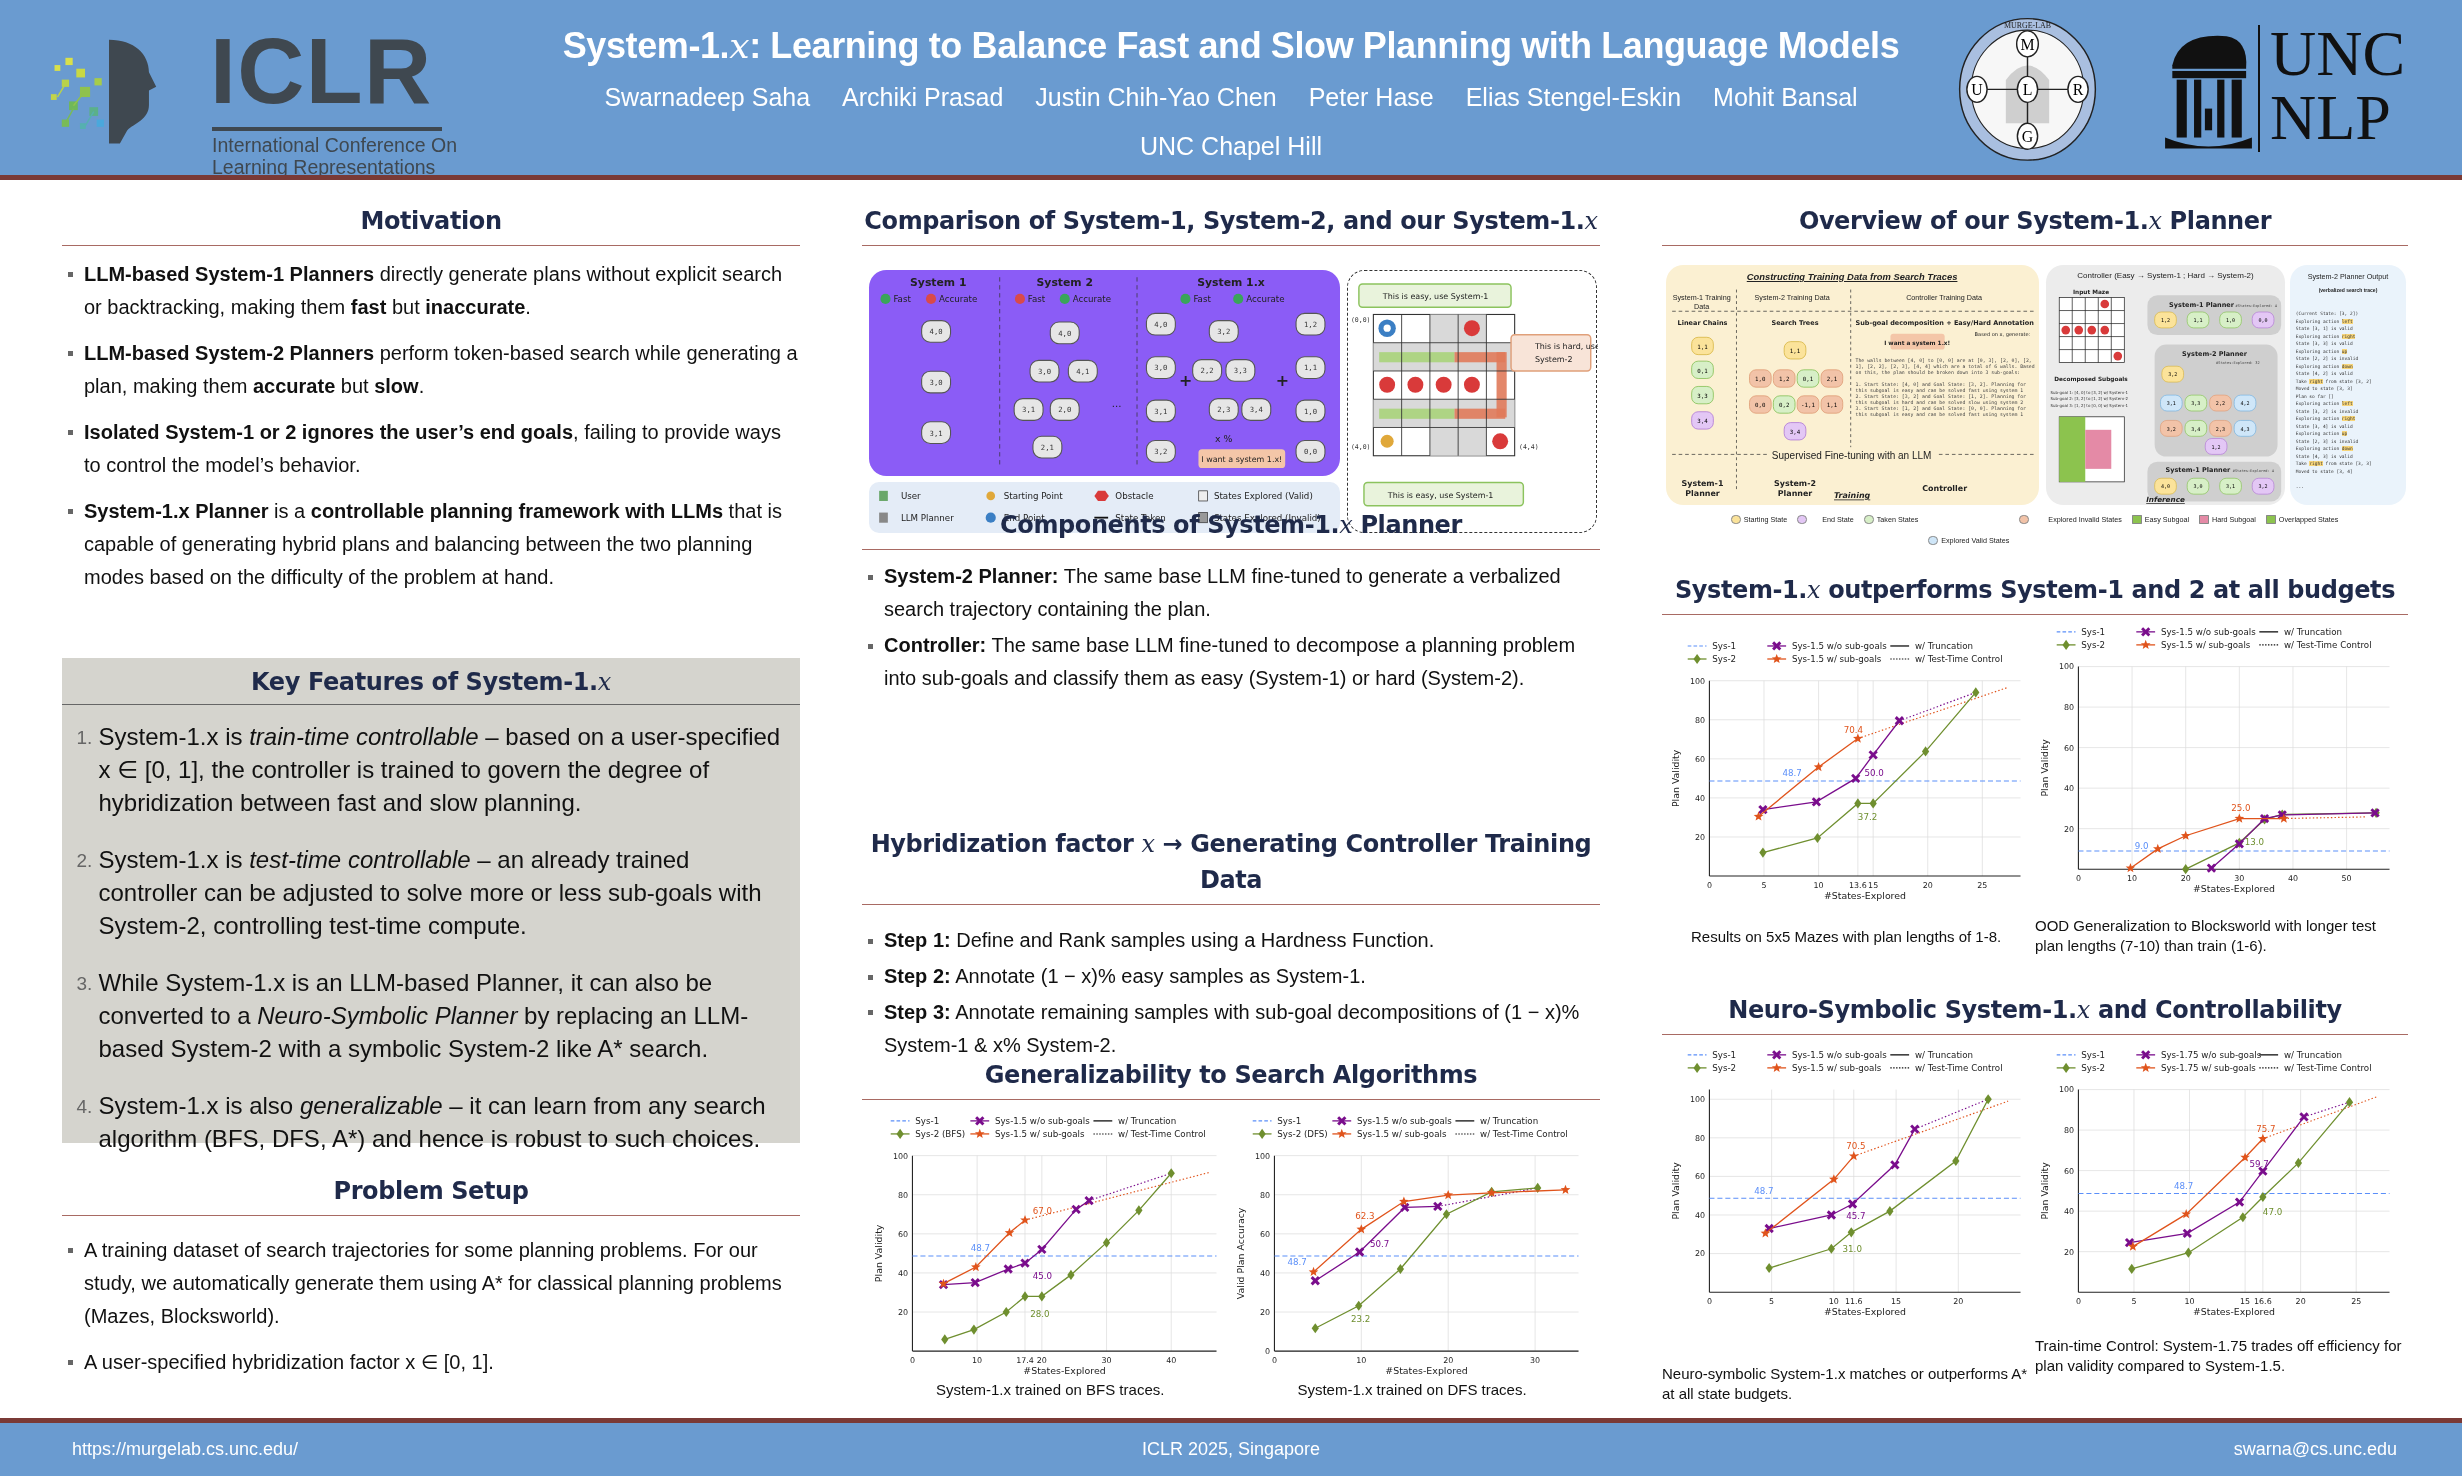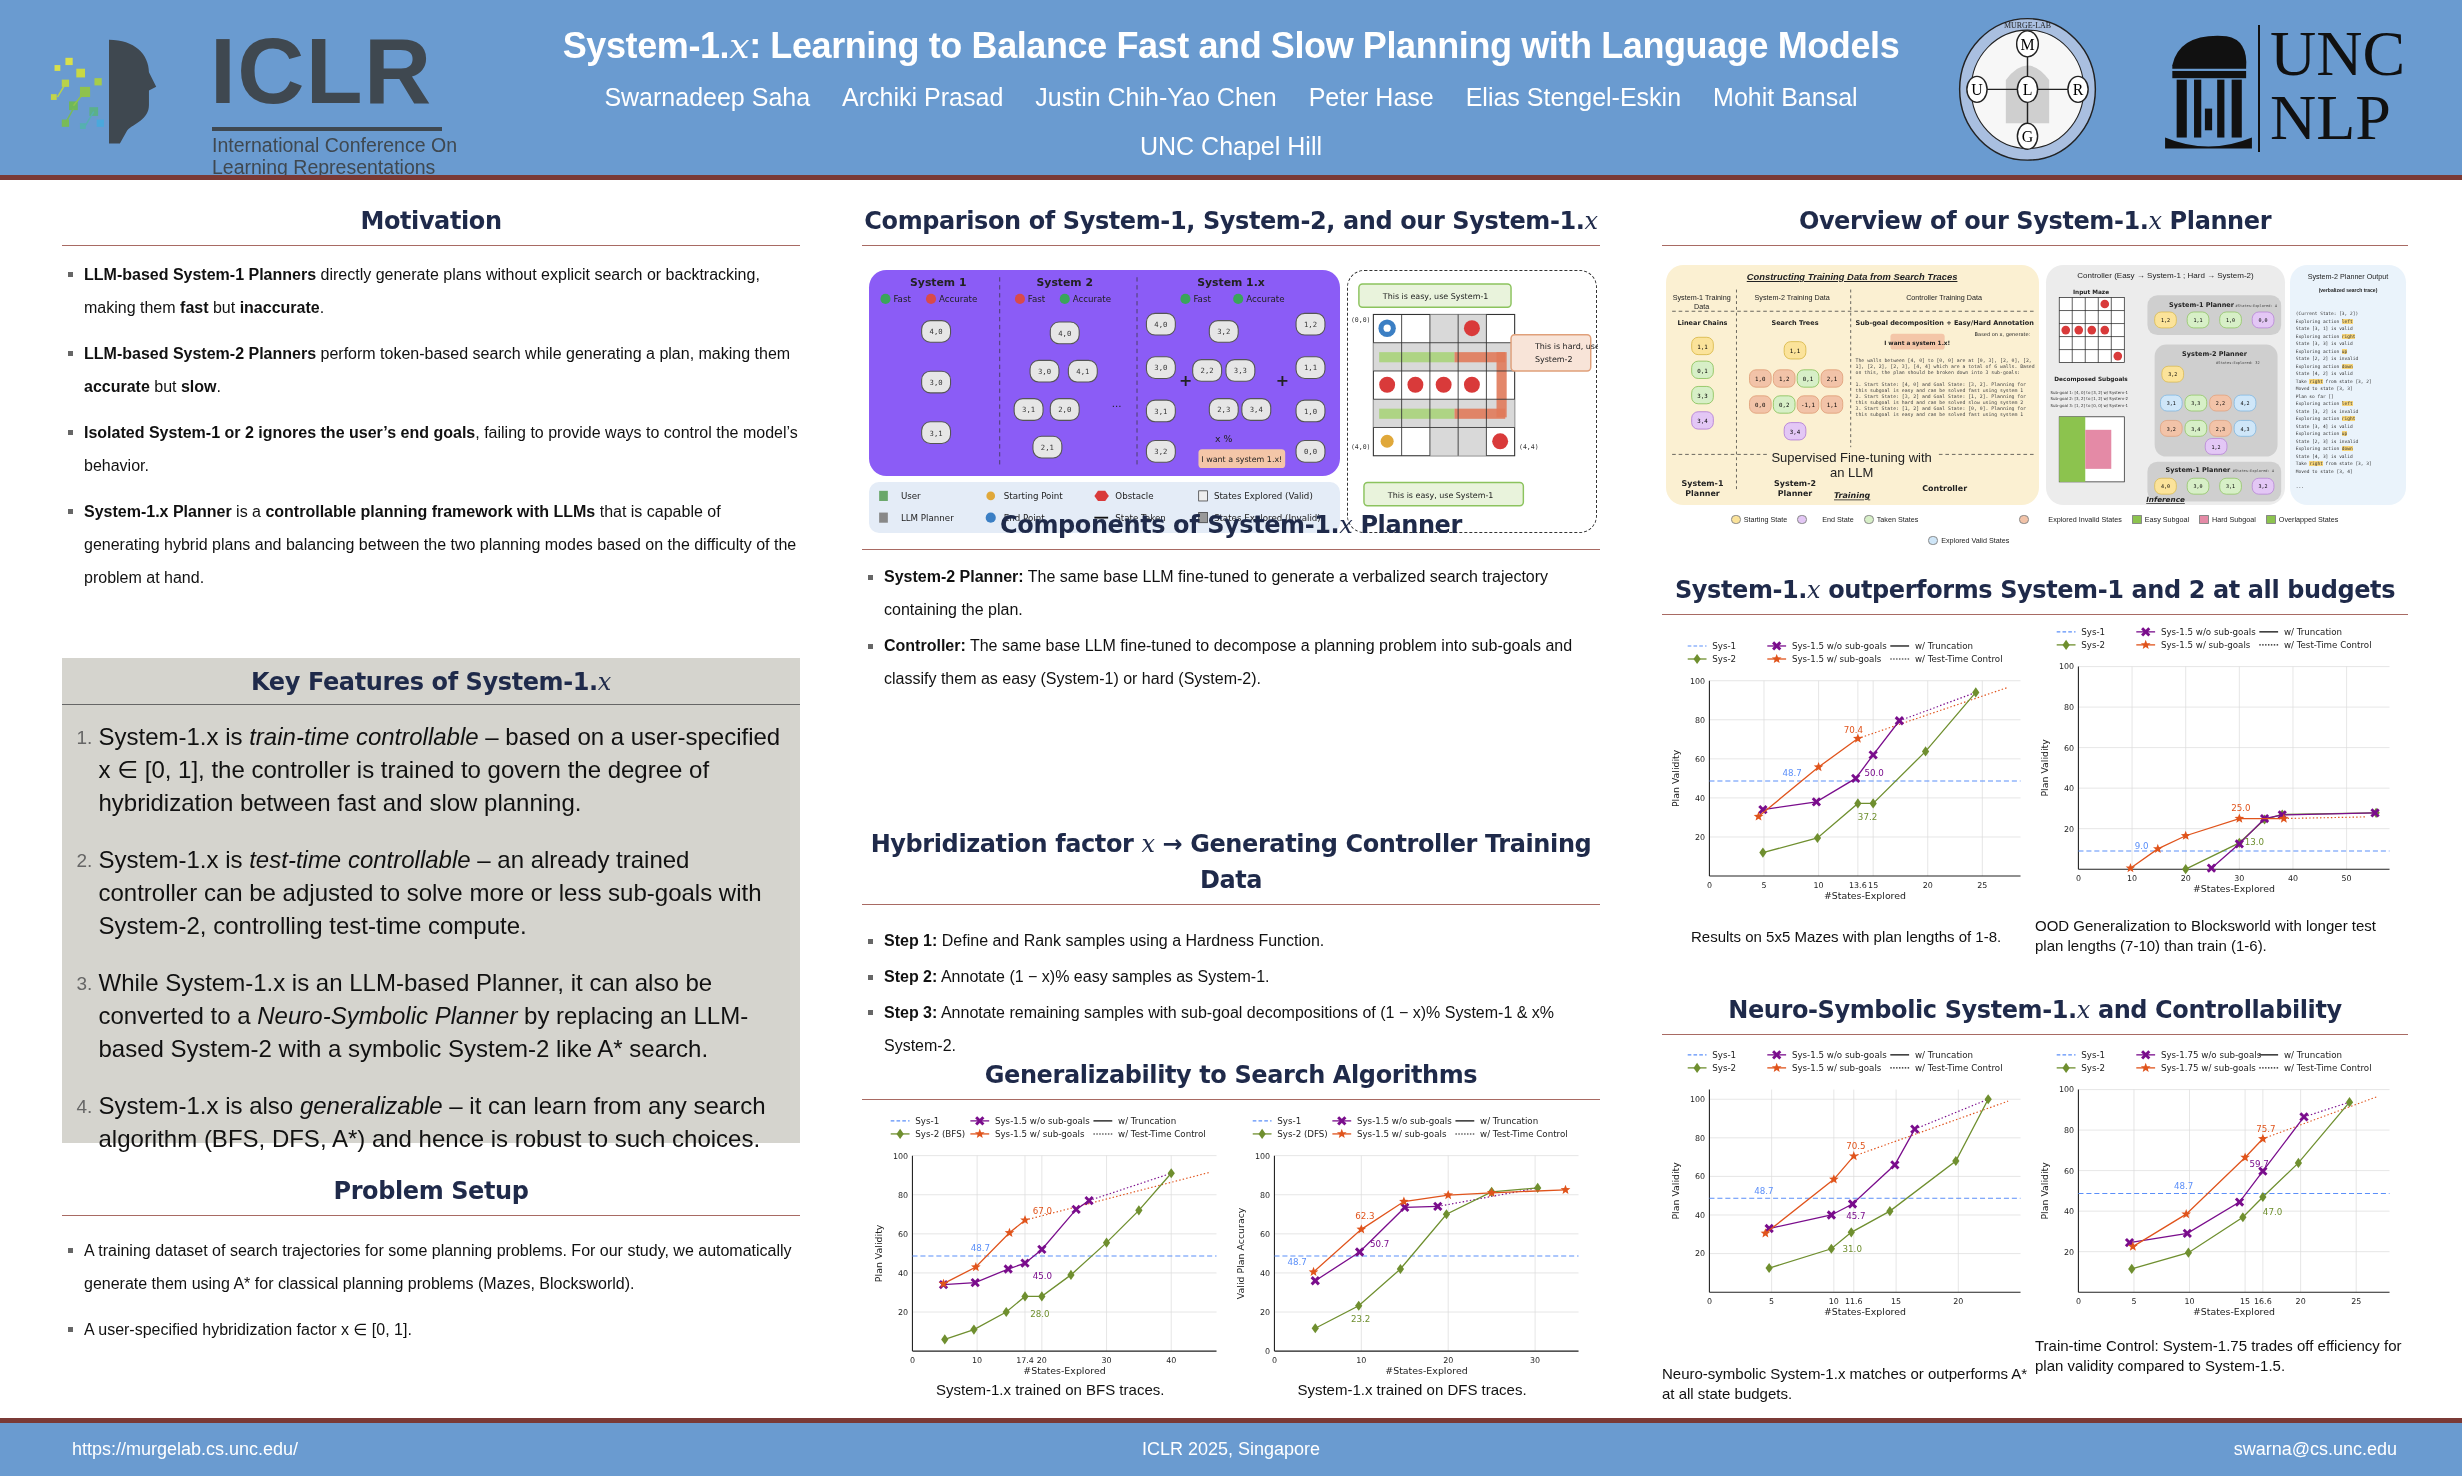--- a/index.html
+++ b/index.html
@@ -27,21 +27,21 @@
   .col { position: absolute; top: 203px; }
   .col-left { left: 62px; width: 738px; }
   .col-mid { left: 862px; width: 738px; }
   .col-right { left: 1662px; width: 746px; }
 
   .sec-title { font-family: "DejaVu Sans", sans-serif; font-weight: 700; color: #1f2a4a; text-align: center; font-size: 24px; line-height: 36px; letter-spacing: -0.4px; }
   .sec-rule { height: 1.4px; background: #a86a63; margin-top: 5.8px; }
   .x-math { font-family: "DejaVu Serif", serif; font-style: italic; font-weight: 400; }
 
   .bullets { list-style: none; margin-top: 11.6px; }
-  .bullets li { position: relative; padding-left: 22px; font-size: 16px; line-height: 33px; color: #111; margin-bottom: 13px; }
+  .bullets li { position: relative; padding-left: 22px; font-size: 20px; line-height: 33px; color: #111; margin-bottom: 13px; }
   .bullets li::before { content: ""; position: absolute; left: 5.8px; top: 14.5px; width: 5px; height: 5px; background: #666; }
   .bullets b { font-weight: 700; }
   .tight li { margin-bottom: 2.9px; }
 
   .key-box { position: absolute; left: 0; top: 455px; width: 738px; height: 485px; background: #d5d4ce; padding: 0 0 0 0; }
   .key-box .sec-title { padding-top: 5.8px; }
   .key-box .sec-rule { background: #666; margin-top: 4.3px; height: 1.4px; }
   .key-list { list-style: none; padding: 14.5px 14.5px 0 14.5px; }
   .key-list li { position: relative; padding-left: 22px; font-size: 24px; line-height: 33px; margin-bottom: 24px; color: #111; }
   .key-list .num { position: absolute; left: 0; top: 1.4px; font-size: 19px; color: #666; }
@@ -575,21 +575,21 @@
       <rect x="140" y="252" width="235" height="20" fill="#fbf0d2"></rect>
       <g font-family="DejaVu Sans, sans-serif" font-size="11" font-weight="700" fill="#222" text-anchor="middle">
         <text x="50" y="306">System-1</text>
           <text x="50" y="320">Planner</text>
         <text x="178" y="306">System-2</text>
           <text x="178" y="320">Planner</text>
         <text x="385" y="312">Controller</text>
       </g>
       <text x="257" y="323" text-anchor="middle" font-family="DejaVu Sans, sans-serif" font-size="11" font-weight="700" font-style="italic" text-decoration="underline" fill="#222">Training</text>
     </svg>
-    <div style="position:absolute;left:101px;top:185px;width:170px;text-align:center;font-size:13px;color:#222;">Supervised Fine-tuning with an LLM</div>
+    <div style="position:absolute;left:101px;top:185px;width:170px;text-align:center;font-size:10px;color:#222;">Supervised Fine-tuning with an LLM</div>
     <div style="position:absolute;left:190px;top:93px;width:180px;font-family:'DejaVu Sans Mono',monospace;font-size:4.8px;line-height:6px;white-space:pre-wrap;color:#444;">The walls between [4, 0] to [0, 0] are at [0, 3], [2, 0], [2, 1], [2, 2], [2, 3], [4, 4] which are a total of 6 walls. Based on this, the plan should be broken down into 3 sub-goals:
 
 1. Start State: [4, 0] and Goal State: [3, 2]. Planning for this subgoal is easy and can be solved fast using system 1
 2. Start State: [3, 2] and Goal State: [1, 2]. Planning for this subgoal is hard and can be solved slow using system 2
 3. Start State: [1, 2] and Goal State: [0, 0]. Planning for this subgoal is easy and can be solved fast using system 1</div>
   </div>
 
   <div class="fig" style="left:384px; top:62px; width:239px; height:240px; background:#ececec;">
     <div style="position:absolute;left:0;top:5.8px;width:239px;text-align:center;font-size:8px;color:#222;">Controller (Easy → System-1 ; Hard → System-2)</div>
     <svg style="position:absolute;left:0;top:0" width="239" height="240" viewBox="0 0 330 332">

